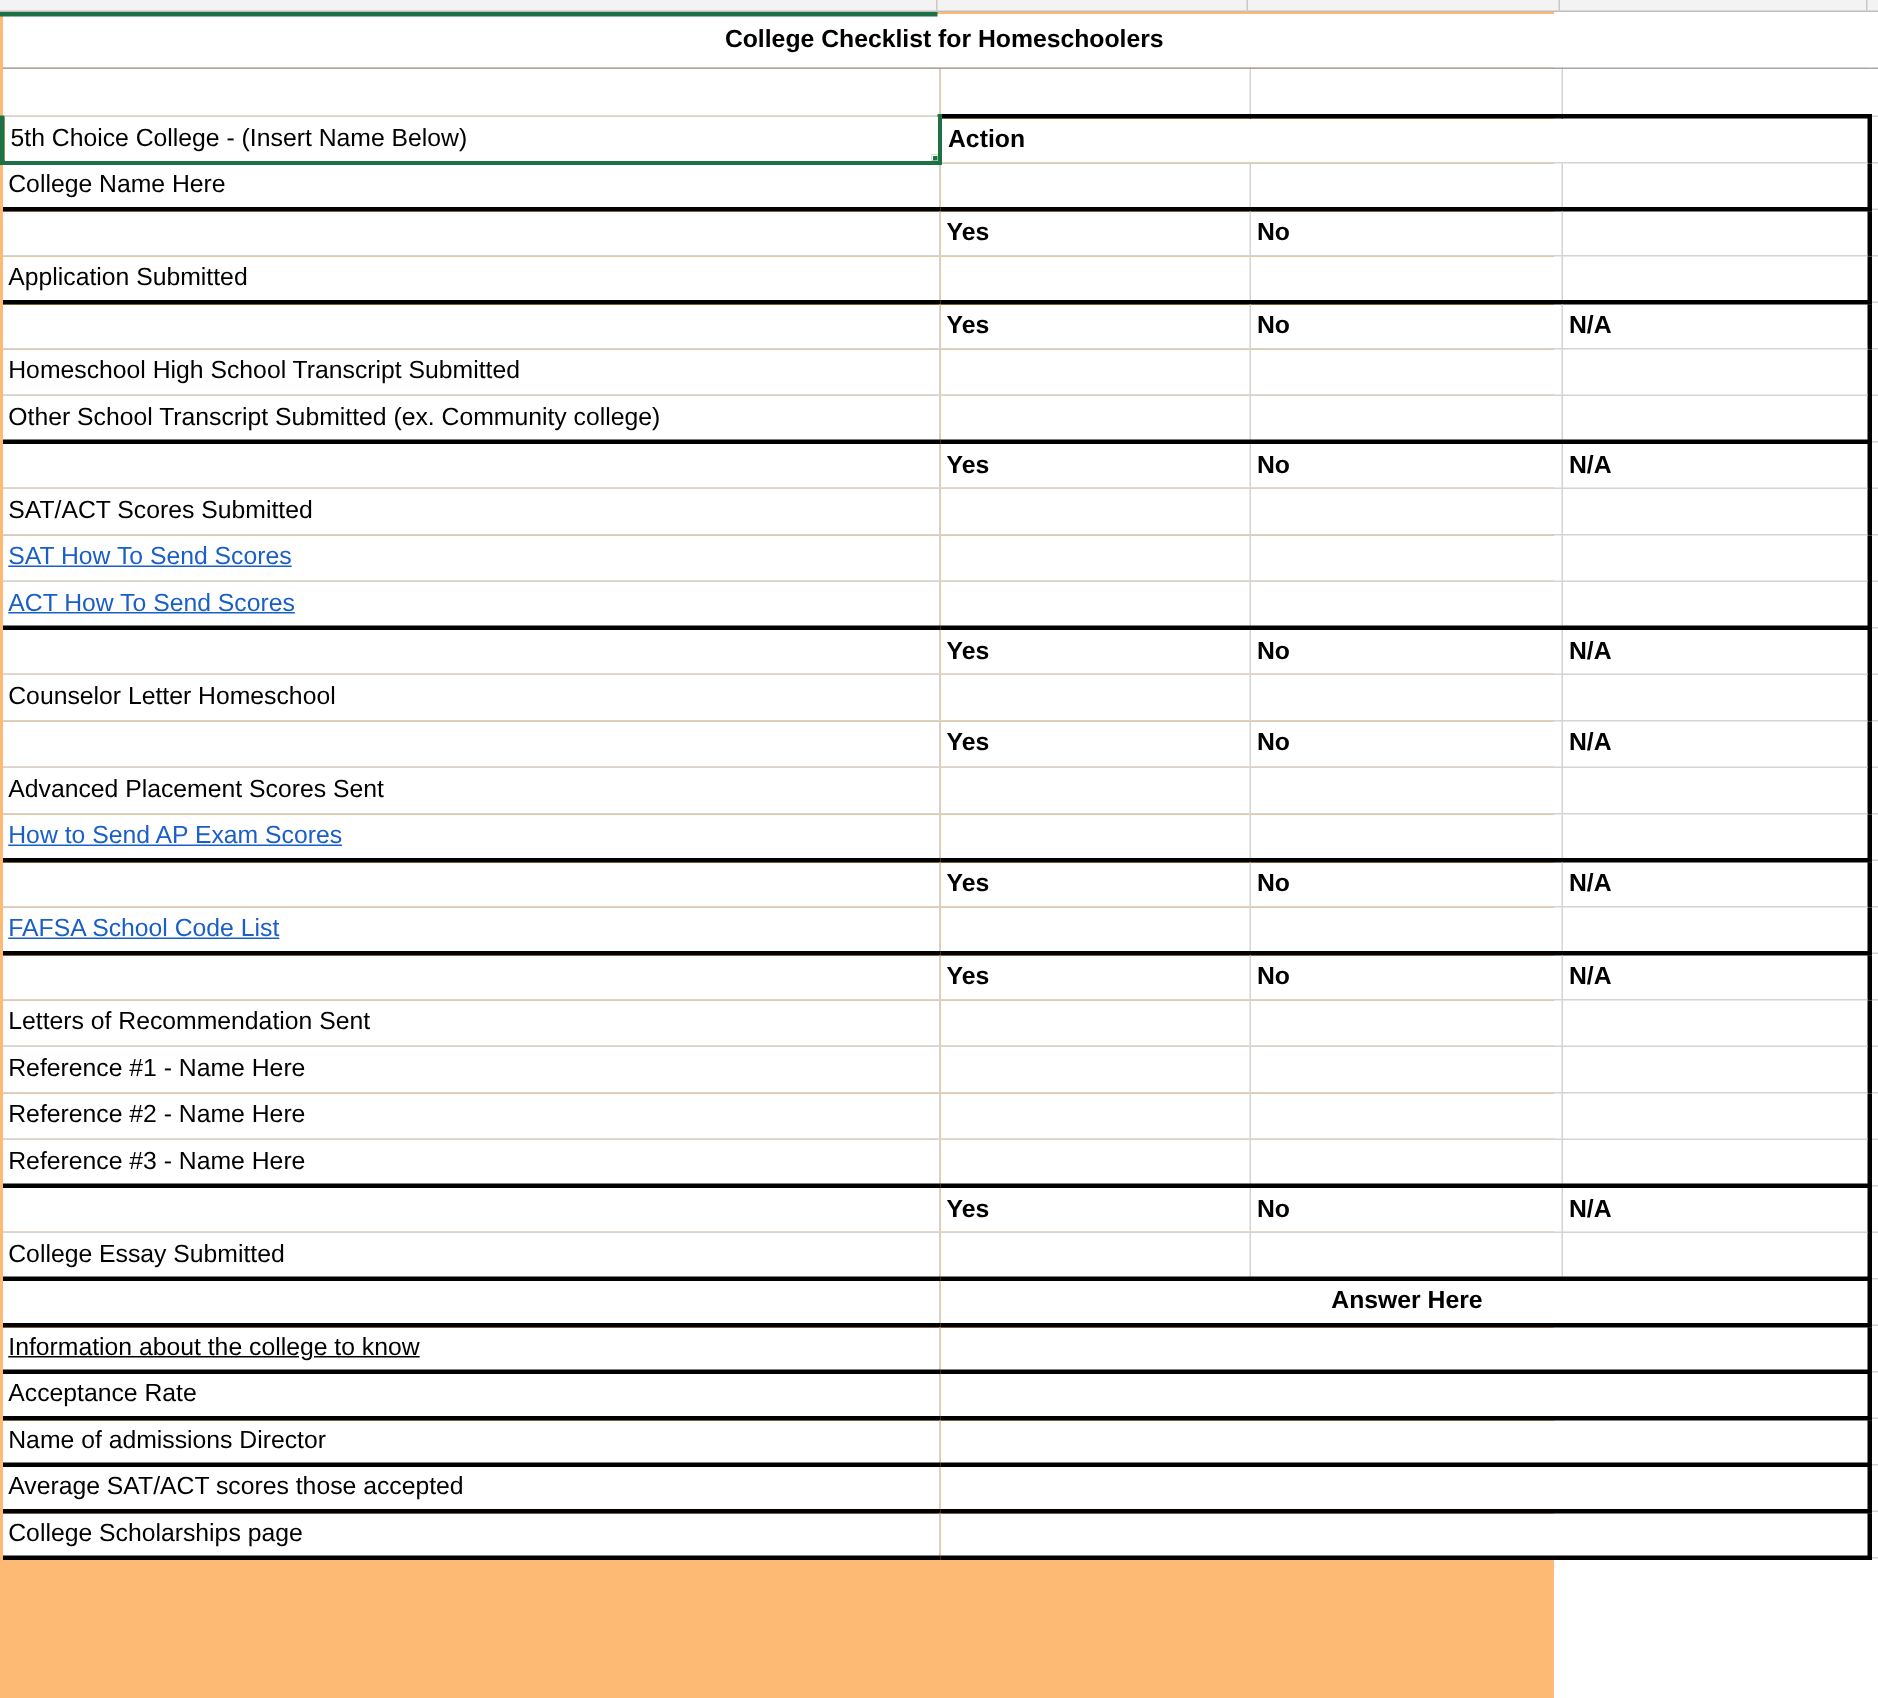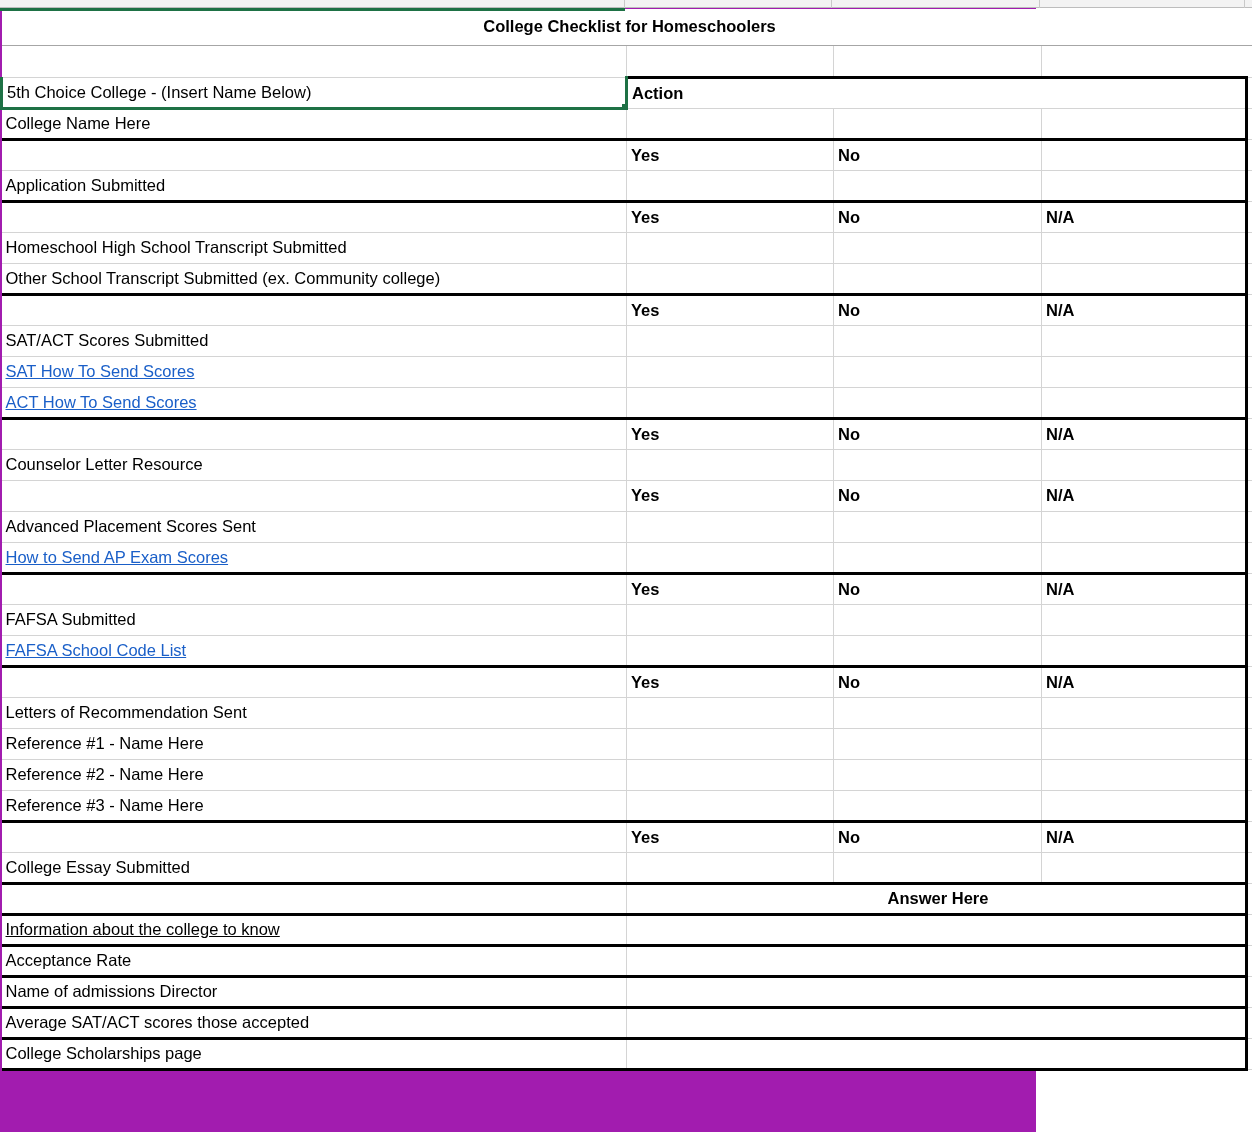--- a/index.html
+++ b/index.html
@@ -12,21 +12,21 @@
     width: 1252px;
     height: 1132px;
     overflow: hidden;
     -webkit-font-smoothing: antialiased;
   }
 
   #sheet {
     position: relative;
     width: 1036px;
     height: 1132px;
-    background: #a21caf;
+    background: #fdba74;
   }
 
   
   .top-band {
     position: absolute;
     top: 0; left: 0;
     width: 1252px;
     height: 8px;
     background: #f3f3f3;
     border-bottom: 1px solid #bdbdbd;
@@ -272,21 +272,21 @@
       </tr>
 
       <tr>
         <td></td>
         <td class="hdr-bold">Yes</td>
         <td class="hdr-bold">No</td>
         <td class="hdr-bold tb-right">N/A</td>
         <td class="gutter"></td>
       </tr>
       <tr>
-        <td>Counselor Letter Resource</td>
+        <td>Counselor Letter Homeschool</td>
         <td></td>
         <td></td>
         <td class="tb-right"></td>
         <td class="gutter"></td>
       </tr>
 
       <tr>
         <td></td>
         <td class="hdr-bold">Yes</td>
         <td class="hdr-bold">No</td>
@@ -308,27 +308,20 @@
         <td class="tb-bottom"></td>
         <td class="tb-bottom tb-right"></td>
         <td class="gutter"></td>
       </tr>
 
       <tr>
         <td></td>
         <td class="hdr-bold">Yes</td>
         <td class="hdr-bold">No</td>
         <td class="hdr-bold tb-right">N/A</td>
-        <td class="gutter"></td>
-      </tr>
-      <tr>
-        <td>FAFSA Submitted</td>
-        <td></td>
-        <td></td>
-        <td class="tb-right"></td>
         <td class="gutter"></td>
       </tr>
       <tr>
         <td class="tb-bottom">
           <span class="xl-link">FAFSA School Code List</span>
         </td>
         <td class="tb-bottom"></td>
         <td class="tb-bottom"></td>
         <td class="tb-bottom tb-right"></td>
         <td class="gutter"></td>

